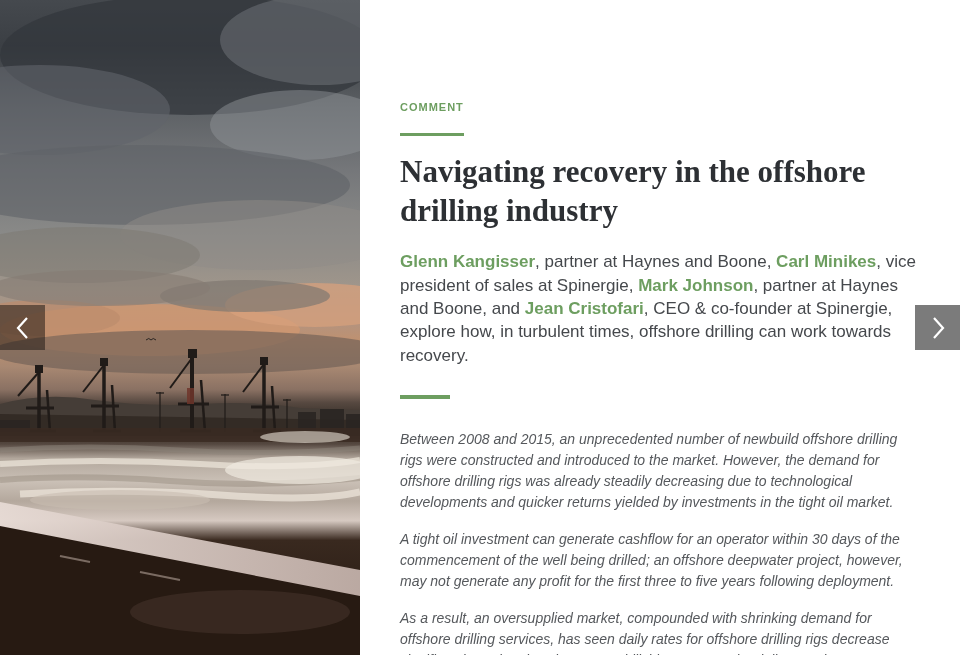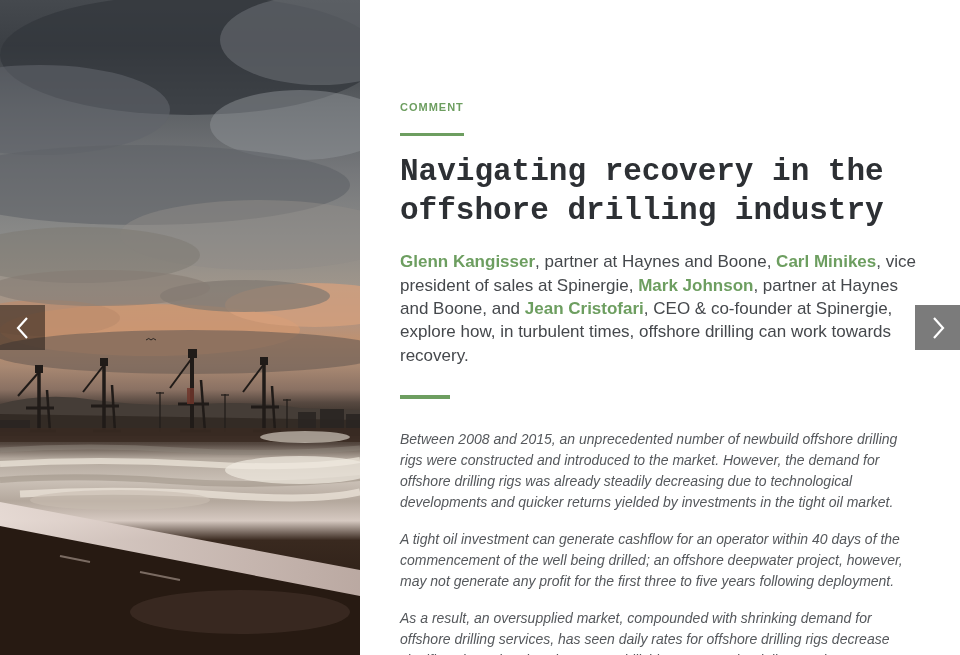--- a/index.html
+++ b/index.html
@@ -14,21 +14,21 @@
   .nav-btn{position:absolute;top:305px;width:45px;height:45px;border:none;padding:0;
            display:flex;align-items:center;justify-content:center;cursor:pointer;}
   .nav-prev{left:0;background:rgba(35,27,21,0.55);}
   .nav-next{right:0;background:#7b7b7b;}
   .nav-btn svg{display:block;}
 
   
   .article{position:absolute;left:400px;top:97px;width:520px;}
   .kicker{display:inline-block;font-size:11px;font-weight:700;letter-spacing:1px;
           color:#6d9e60;padding-bottom:20px;border-bottom:3px solid #6d9e60;}
-  .title{margin:16px 0 0;font-family:Liberation Mono, monospace;font-weight:700;
+  .title{margin:16px 0 0;font-family:Liberation Serif, serif;font-weight:700;
          font-size:31px;line-height:1.26;color:#2d3034;}
   .byline{margin-top:20px;font-size:17px;line-height:1.38;color:#45484c;}
   .byline .name{color:#6d9e60;font-weight:700;}
   .divider{margin-top:28px;width:50px;height:4px;background:#6d9e60;}
   .body-copy{margin-top:30px;}
   .body-copy p{margin:0 0 16px;font-size:14px;line-height:21px;color:#55585c;font-style:italic;}
 </style>
 </head>
 <body>
 
@@ -167,18 +167,18 @@
       <span class="kicker">COMMENT</span>
     </div>
     <h1 class="title">Navigating recovery in the offshore drilling industry</h1>
 
     <p class="byline"><span class="name">Glenn Kangisser</span><span>, partner at Haynes and Boone, </span><span class="name">Carl Minikes</span><span>, vice president of sales at Spinergie, </span><span class="name">Mark Johnson</span><span>, partner at Haynes and Boone, and </span><span class="name">Jean Cristofari</span><span>, CEO &amp; co-founder at Spinergie, explore how, in turbulent times, offshore drilling can work towards recovery.</span></p>
 
     <div class="divider"></div>
 
     <div class="body-copy">
       <p>Between 2008 and 2015, an unprecedented number of newbuild offshore drilling rigs were constructed and introduced to the market. However, the demand for offshore drilling rigs was already steadily decreasing due to technological developments and quicker returns yielded by investments in the tight oil market.</p>
-      <p>A tight oil investment can generate cashflow for an operator within 40 days of the commencement of the well being drilled; an offshore deepwater project, however, may not generate any profit for the first three to five years following deployment.</p>
+      <p>A tight oil investment can generate cashflow for an operator within 30 days of the commencement of the well being drilled; an offshore deepwater project, however, may not generate any profit for the first three to five years following deployment.</p>
       <p>As a result, an oversupplied market, compounded with shrinking demand for offshore drilling services, has seen daily rates for offshore drilling rigs decrease significantly. In the ultra-deepwater drillship segment, the daily rates have decreased by approximately 70% since peaking between 2009 and 2013.</p>
     </div>
   </article>
 
 </div>
 
 </body></html>

